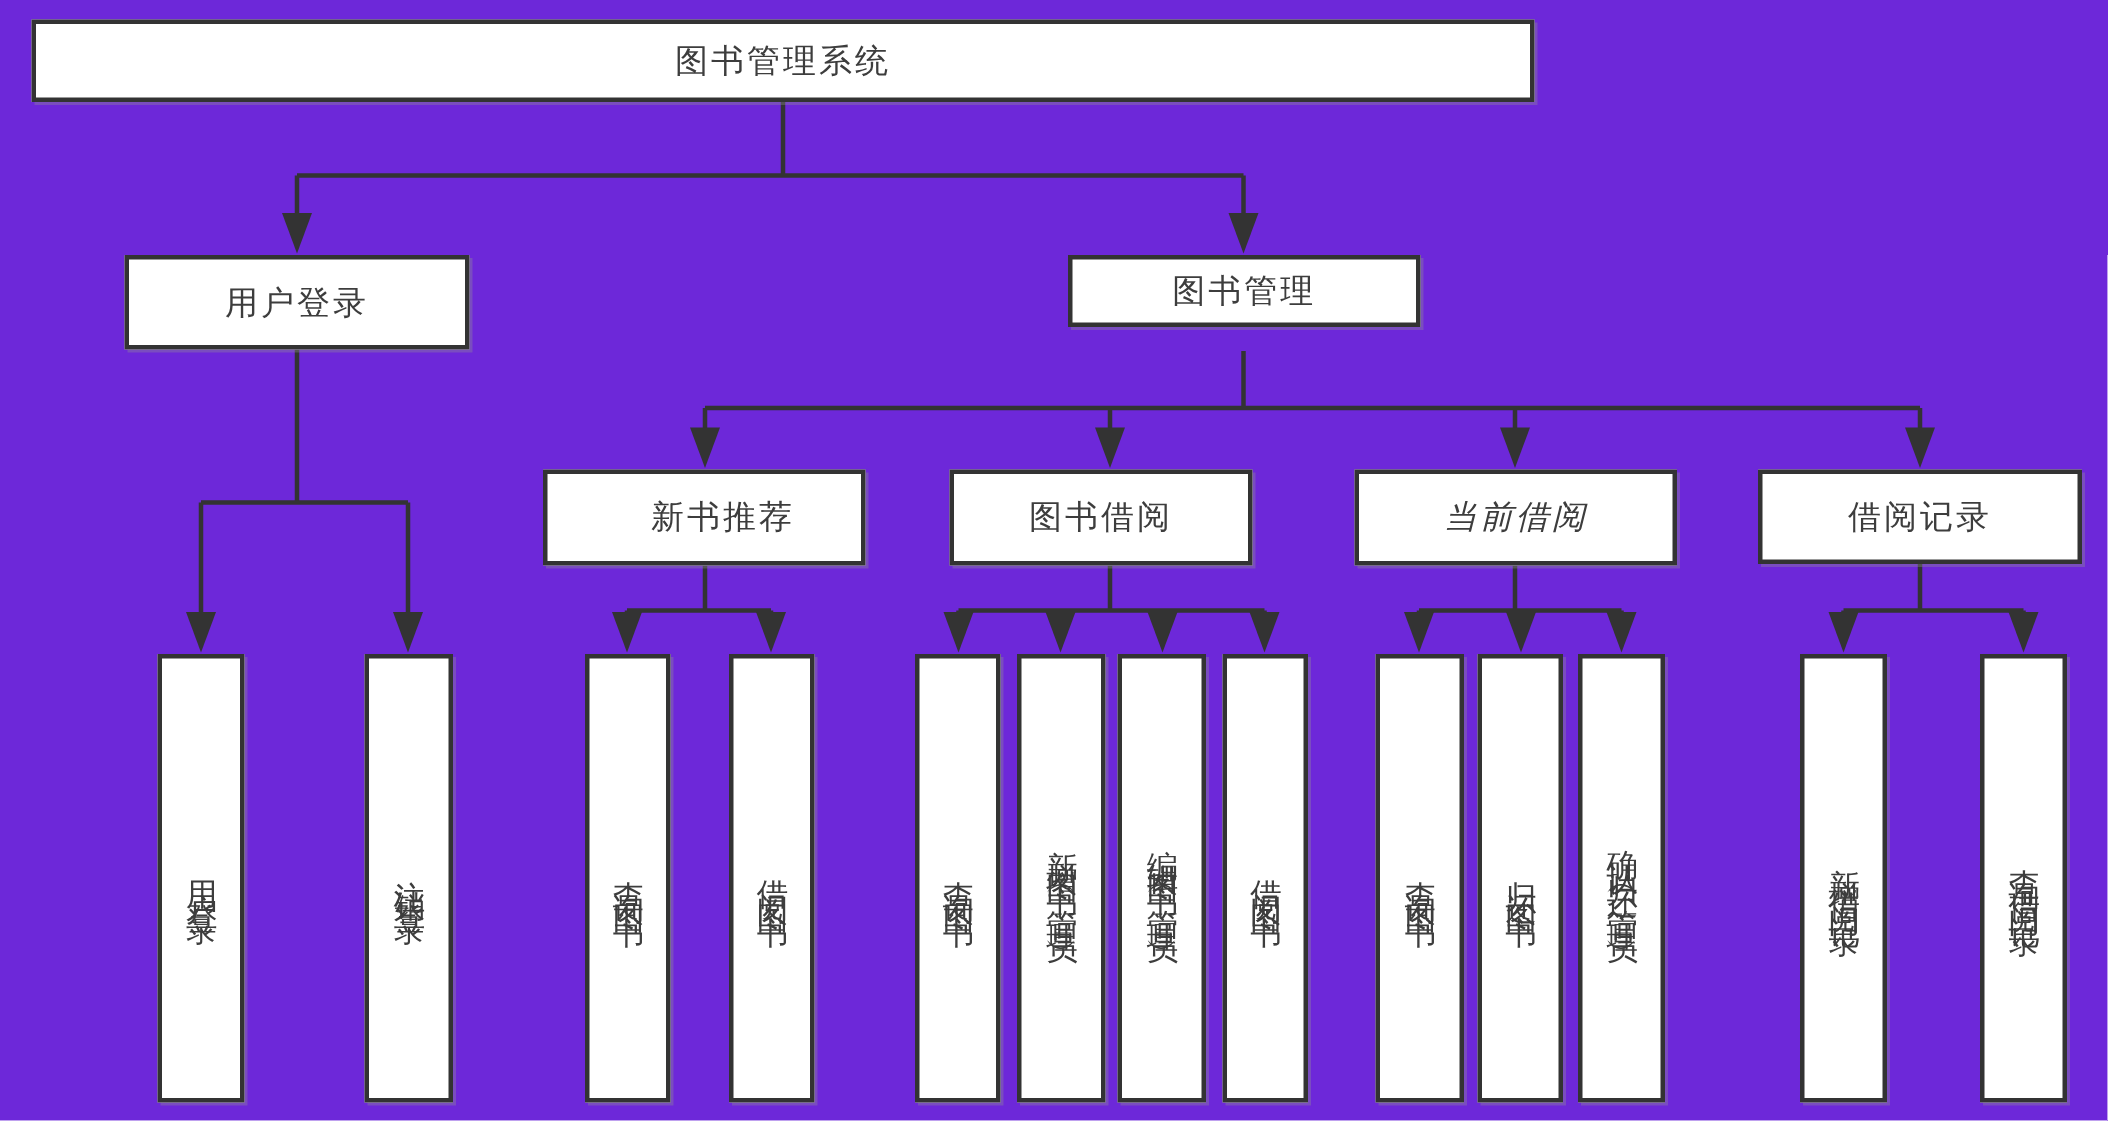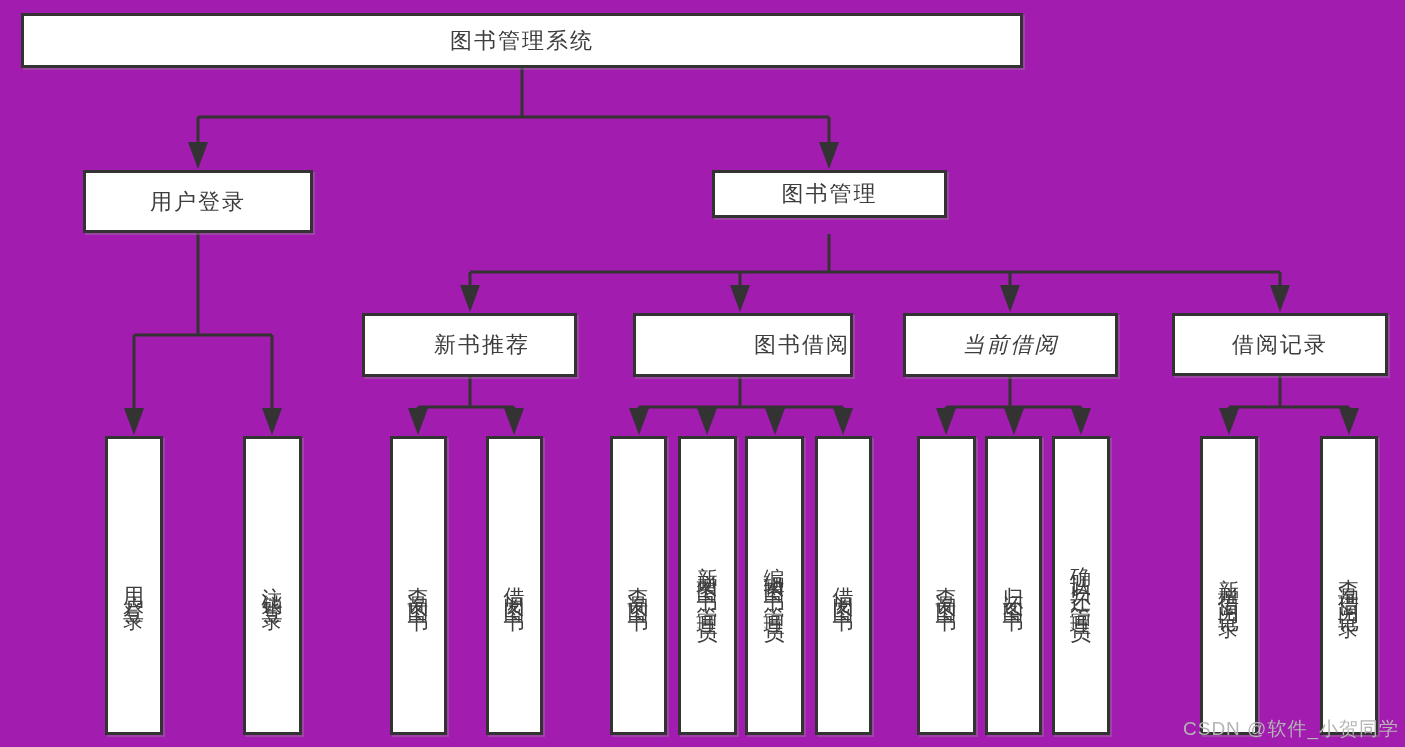--- a/index.html
+++ b/index.html
@@ -46,21 +46,21 @@
     font-size: 19px;
     letter-spacing: 1px;
     color: #b5b5b5;
     white-space: nowrap;
     z-index: 10;
   }
 </style>
 </head>
 <body>
 
-<div id="canvas" style="background: #a21caf;">
+<div id="canvas" style="background: #6d28d9;">
   <svg id="connector-layer" width="1405" height="747" viewBox="0 0 1405 747" xmlns="http://www.w3.org/2000/svg">
       <g>
         <path d="M 522 68 L 522 117 M 198 117 L 829 117 M 198 117 L 198 148 M 829 117 L 829 148" fill="none" stroke="#333333" stroke-width="3"></path>
         <polygon points="188,142 208,142 198,169" fill="#333333"></polygon>
         <polygon points="819,142 839,142 829,169" fill="#333333"></polygon>
       </g>
       <g>
         <path d="M 198 233 L 198 335 M 134 335 L 272 335 M 134 335 L 134 414 M 272 335 L 272 414" fill="none" stroke="#333333" stroke-width="3"></path>
         <polygon points="124,408 144,408 134,435" fill="#333333"></polygon>
         <polygon points="262,408 282,408 272,435" fill="#333333"></polygon>
@@ -102,21 +102,21 @@
       </div>
       <div class="node h" style="left: 83px; top: 170px; width: 230px; height: 63px;">
         <span>用户登录</span>
       </div>
       <div class="node h" style="left: 712px; top: 170px; width: 235px; height: 48px;">
         <span>图书管理</span>
       </div>
       <div class="node h" style="left: 362px; top: 313px; width: 215px; height: 64px; padding-left: 25px;">
         <span>新书推荐</span>
       </div>
-      <div class="node h" style="left: 633px; top: 313px; width: 220px; height: 64px; justify-content: flex-end;">
+      <div class="node h" style="left: 633px; top: 313px; width: 202px; height: 64px;">
         <span>图书借阅</span>
       </div>
       <div class="node h" style="left: 903px; top: 313px; width: 215px; height: 64px; font-style: italic;">
         <span>当前借阅</span>
       </div>
       <div class="node h" style="left: 1172px; top: 313px; width: 216px; height: 63px;">
         <span>借阅记录</span>
       </div>
       <div class="node v" style="left: 105px; top: 436px; width: 58px; height: 299px;">
         <span>用户登录</span>
@@ -151,14 +151,13 @@
       <div class="node v" style="left: 1052px; top: 436px; width: 58px; height: 299px;">
         <span>确认归还（管理员）</span>
       </div>
       <div class="node v" style="left: 1200px; top: 436px; width: 58px; height: 299px;">
         <span>新增借阅记录</span>
       </div>
       <div class="node v" style="left: 1320px; top: 436px; width: 58px; height: 299px;">
         <span>查询借阅记录</span>
       </div>
     </div>
-  <div id="watermark" style="color: rgb(181, 181, 181);">CSDN @软件_小贺同学</div>
 </div>
 
 </body></html>

